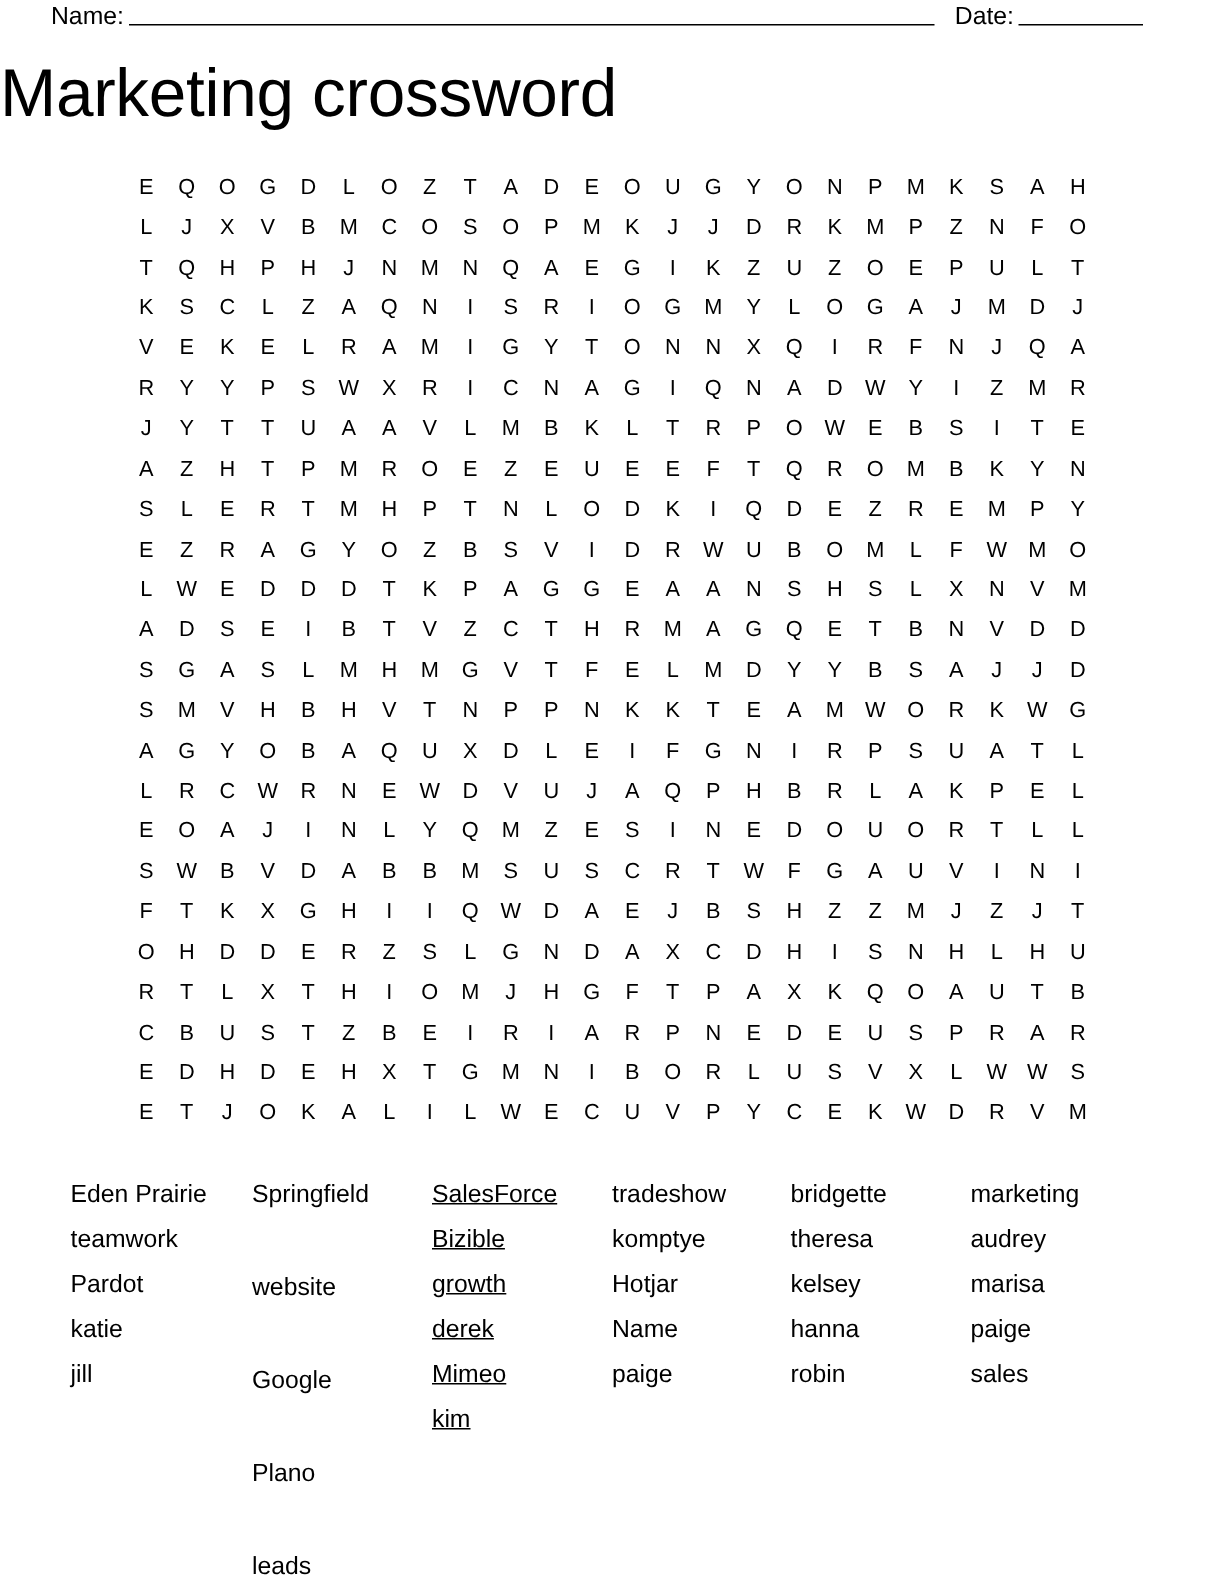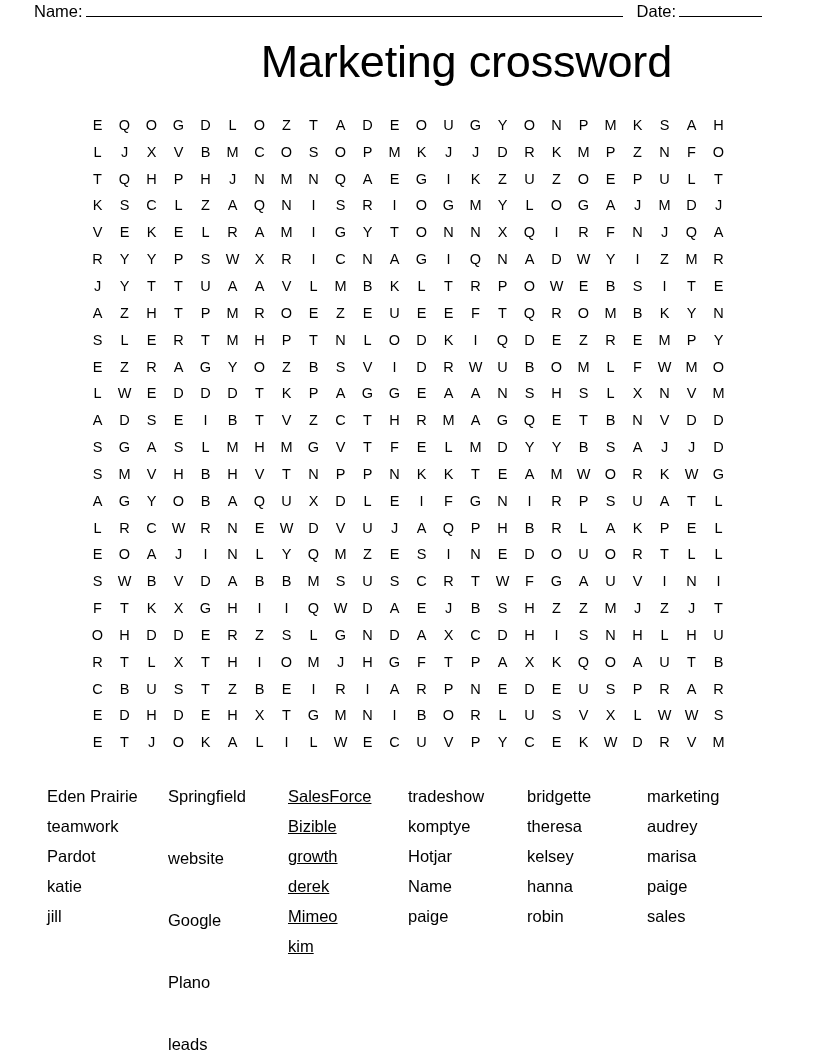--- a/index.html
+++ b/index.html
@@ -41,21 +41,21 @@
   }
   .rule-name { flex: 1 1 auto; margin-right: 14px; }
   .rule-date { width: 83px; }
 
   
   .puzzle-title {
     position: absolute;
     top: 34px;
     left: 0;
     width: 672px;
-    text-align: right;
+    text-align: left;
     font-size: 45px;
     line-height: 56px;
     font-weight: 400;
     letter-spacing: -0.2px;
     white-space: nowrap;
   }
 
   
   .grid-wrap {
     position: absolute;

